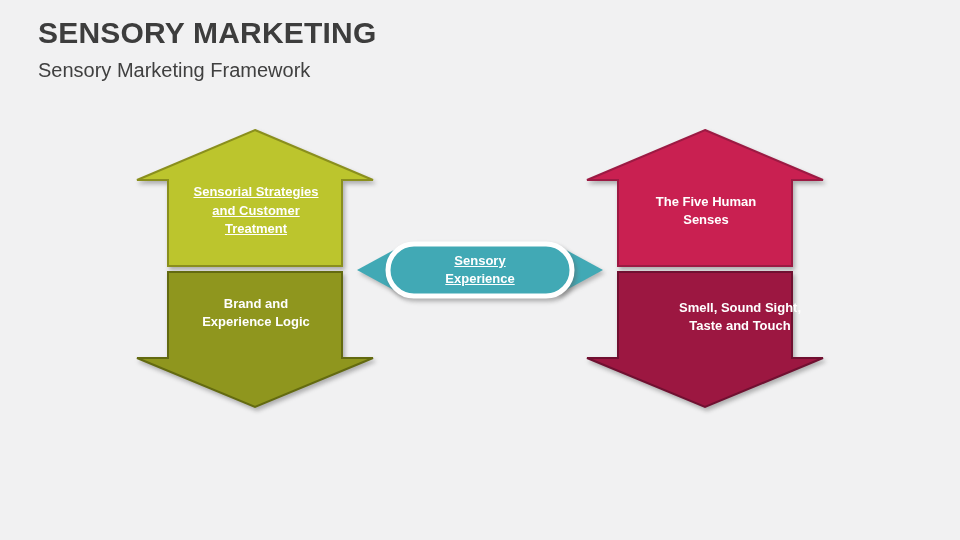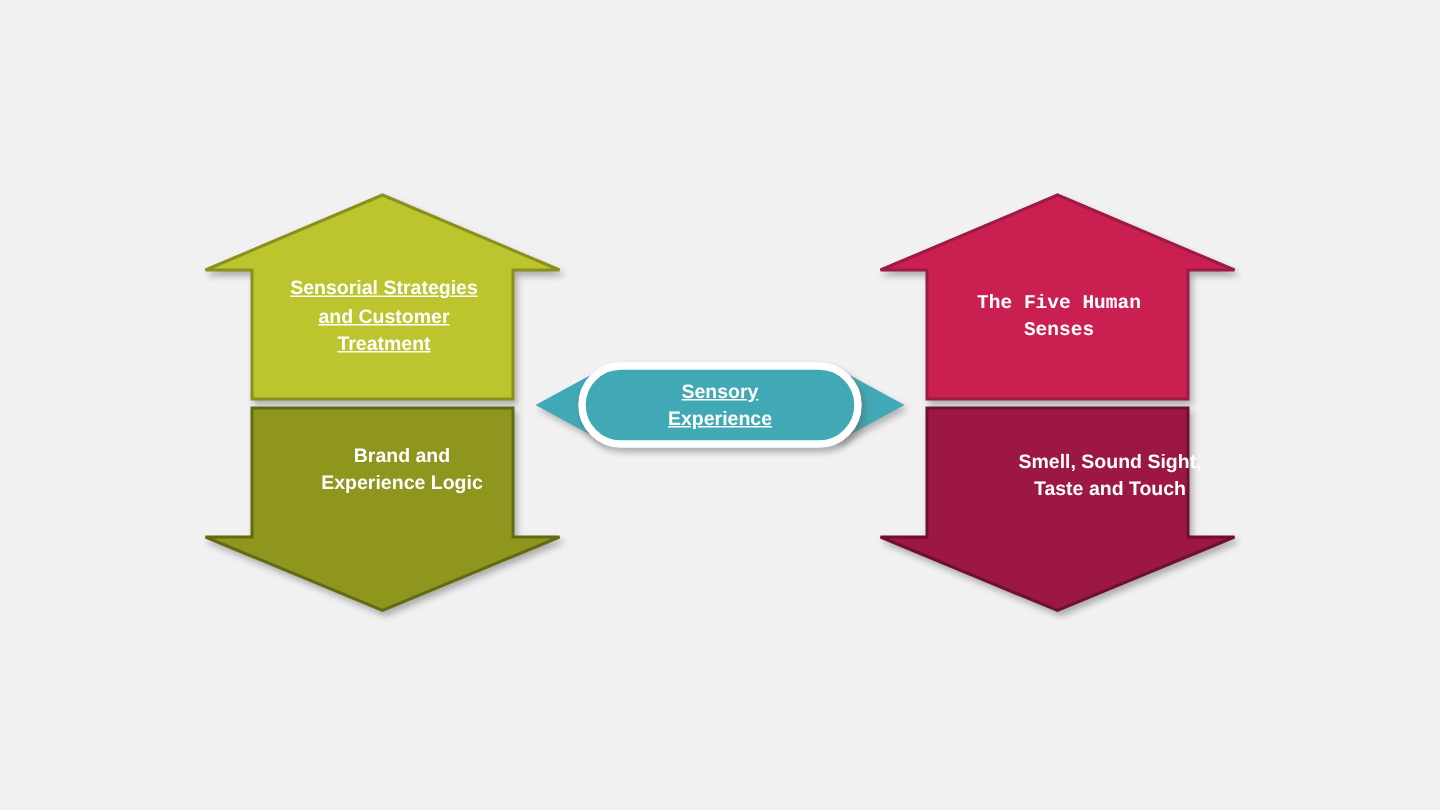--- a/index.html
+++ b/index.html
@@ -19,51 +19,53 @@
   .shp { stroke-width:2; stroke-linejoin:miter; filter:drop-shadow(2px 3px 2px rgba(90,90,90,0.45)); }
   .tri { stroke:none; filter:drop-shadow(2px 3px 2px rgba(90,90,90,0.40)); }
   .pill { stroke-width:5; filter:drop-shadow(2px 3px 2px rgba(90,90,90,0.45)); }
   .label {
     position:absolute; display:flex; align-items:center; justify-content:center;
     text-align:center; font-size:13px; font-weight:700; line-height:1.42;
     white-space:pre-line; pointer-events:none;
   }
   .lbl-left-up    { left:170px; top:180px; width:172px; height:62px; }
   .lbl-left-down  { left:170px; top:281px; width:172px; height:64px; }
-  .lbl-right-up   { left:620px; top:180px; width:172px; height:62px;font-family:Liberation Mono, monospace; }
+  .lbl-right-up   { left:620px; top:180px; width:172px; height:62px; }
   .lbl-right-down { left:640px; top:285px; width:200px; height:64px; }
   .lbl-center     { left:390px; top:244px; width:180px; height:52px;text-decoration:underline; }
 </style>
 </head>
 <body style="background: rgb(241, 241, 242);">
 
 <div class="slide">
 
+  <h1 class="slide-title" style="color: rgb(61, 61, 61);">SENSORY MARKETING</h1>
 
+  <h2 class="slide-subtitle" style="color: rgb(64, 64, 64);">Sensory Marketing Framework</h2>
 
   <div>
     <svg class="diagram-svg" viewBox="0 0 960 540">
 
       <path class="shp" d="M 255 130 L 373 180 L 342 180 L 342 266 L 168 266 L 168 180 L 137 180 Z" style="fill: rgb(188, 197, 45); stroke: rgb(138, 143, 29);"></path>
       <path class="shp" d="M 168 272 L 342 272 L 342 358 L 373 358 L 255 407 L 137 358 L 168 358 Z" style="fill: rgb(143, 150, 30); stroke: rgb(99, 106, 16);"></path>
 
       <path class="shp" d="M 705 130 L 823 180 L 792 180 L 792 266 L 618 266 L 618 180 L 587 180 Z" style="fill: rgb(201, 32, 81); stroke: rgb(156, 26, 67);"></path>
       <path class="shp" d="M 618 272 L 792 272 L 792 358 L 823 358 L 705 407 L 587 358 L 618 358 Z" style="fill: rgb(156, 23, 65); stroke: rgb(112, 16, 49);"></path>
 
       <path class="tri" d="M 357 270 L 403 245 L 403 295 Z" style="fill: rgb(65, 169, 181);"></path>
       <path class="tri" d="M 603 270 L 557 245 L 557 295 Z" style="fill: rgb(65, 169, 181);"></path>
 
       <rect class="pill" x="388" y="244" width="184" height="52" rx="26" ry="26" style="fill: rgb(65, 169, 181); stroke: rgb(255, 255, 255);"></rect>
     </svg>
 
     <div class="label lbl-left-up" style="color: rgb(255, 255, 255); text-decoration: underline;">Sensorial Strategies
 and Customer
 Treatment</div>
 
-    <div class="label lbl-left-down" style="color: rgb(255, 255, 255); margin-left: 12px;">Brand and
+    <div class="label lbl-left-down" style="color: rgb(255, 255, 255);">Brand and
 Experience Logic</div>
 
     <div class="label lbl-right-up" style="color: rgb(255, 255, 255);">The Five Human
 Senses</div>
 
     <div class="label lbl-right-down" style="color: rgb(255, 255, 255);">Smell, Sound Sight,
 Taste and Touch</div>
 
     <div class="label lbl-center" style="color: rgb(255, 255, 255);">Sensory
 Experience</div>

